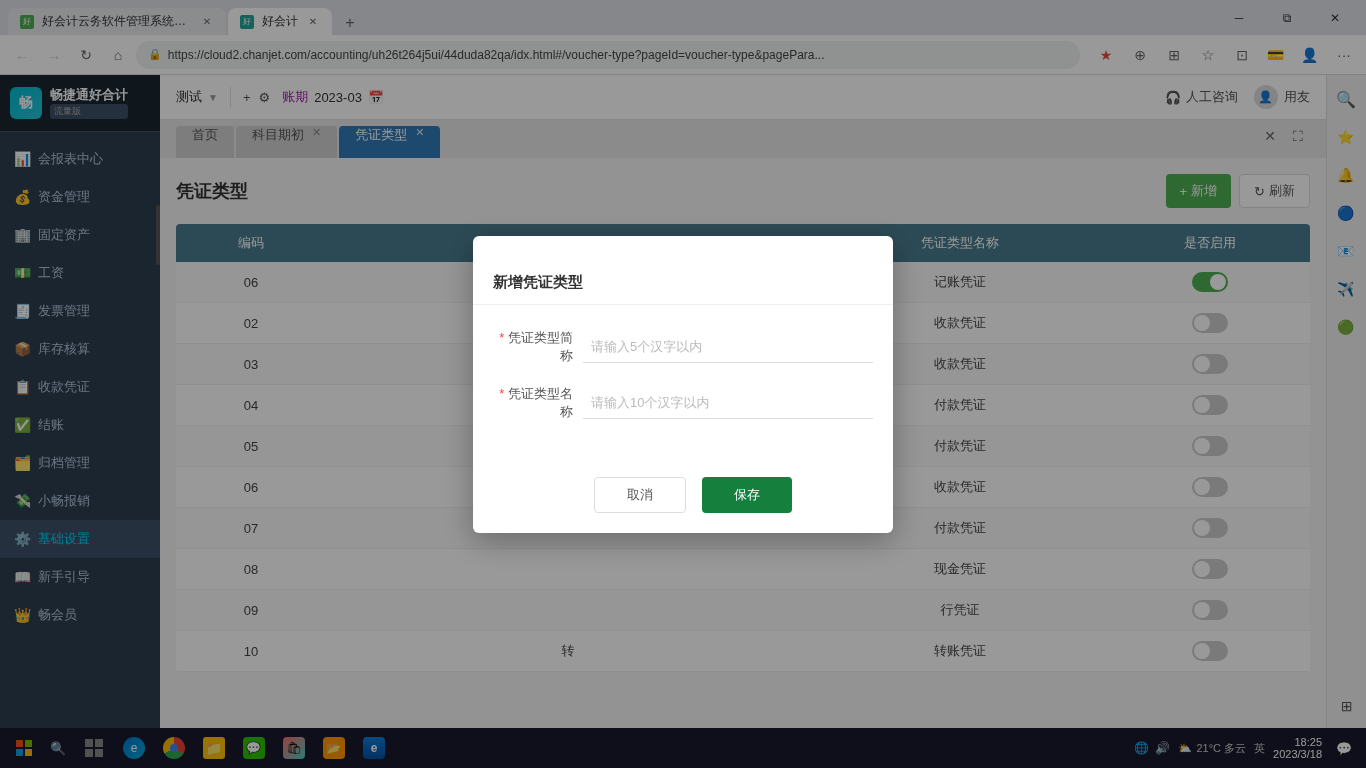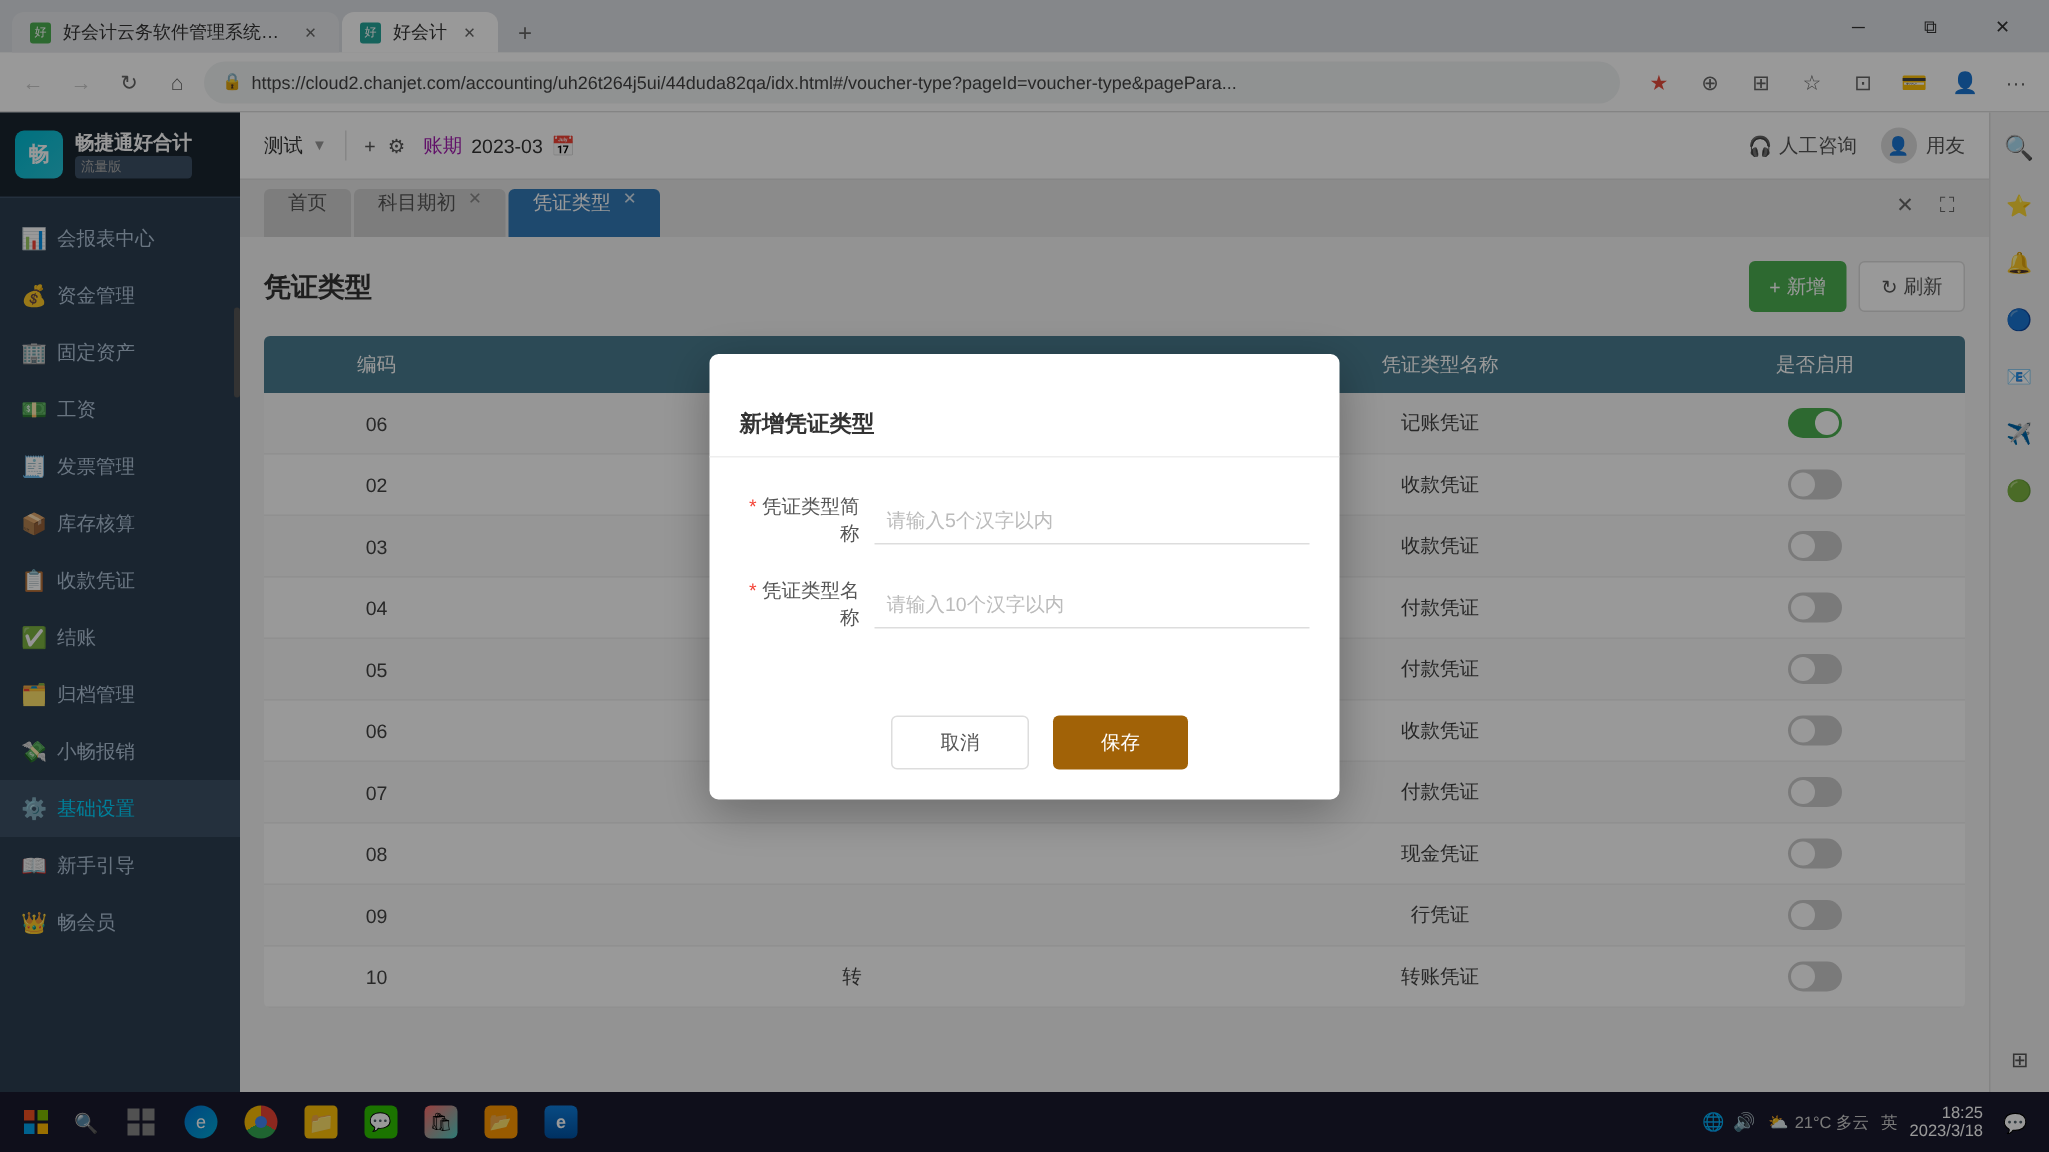--- a/index.html
+++ b/index.html
@@ -93,21 +93,21 @@
     .modal-header { padding: 16px 20px 12px; border-bottom: 1px solid #eee; display: flex; align-items: center; justify-content: space-between; margin-top: 21px; }
     .modal-title { font-size: 15px; font-weight: bold; color: #333; }
     .modal-body { padding: 24px 20px; }
     .form-row { display: flex; align-items: center; margin-bottom: 20px; }
     .form-label { width: 90px; font-size: 13px; color: #555; text-align: right; padding-right: 10px; flex-shrink: 0; }
     .form-label::before { content: '* '; color: #f44336; }
     .form-input { flex: 1; height: 32px; border: none; border-bottom: 1px solid #ddd; outline: none; font-size: 13px; color: #333; padding: 0 8px; background: transparent; }
     .form-input::placeholder { color: #bbb; }
     .modal-footer { padding: 12px 20px 20px; display: flex; justify-content: center; gap: 16px; }
     .btn-cancel { background: white; color: #555; border: 1px solid #ddd; padding: 8px 32px; border-radius: 4px; cursor: pointer; font-size: 13px; margin-left: 20px; }
-    .btn-save { background: #a16207; color: white; border: none; padding: 8px 32px; border-radius: 4px; cursor: pointer; font-size: 13px; }
+    .btn-save { background: #15803d; color: white; border: none; padding: 8px 32px; border-radius: 4px; cursor: pointer; font-size: 13px; }
 
     
     .right-sidebar { width: 40px; background: #f0f0f0; border-left: 1px solid #ddd; display: flex; flex-direction: column; align-items: center; padding: 8px 0; gap: 6px; }
     .right-sidebar-btn { width: 32px; height: 32px; display: flex; align-items: center; justify-content: center; cursor: pointer; border-radius: 4px; color: #555; font-size: 14px; }
 
     
     .taskbar { height: 40px; background: #1a1a2e; display: flex; align-items: center; padding: 0 8px; gap: 4px; position: fixed; bottom: 0; left: 0; width: 100%; }
     .taskbar-start { width: 32px; height: 32px; display: flex; align-items: center; justify-content: center; cursor: pointer; }
     .taskbar-search { width: 28px; height: 28px; display: flex; align-items: center; justify-content: center; cursor: pointer; color: #ccc; }
     .taskbar-app { width: 36px; height: 36px; display: flex; align-items: center; justify-content: center; cursor: pointer; border-radius: 4px; }

